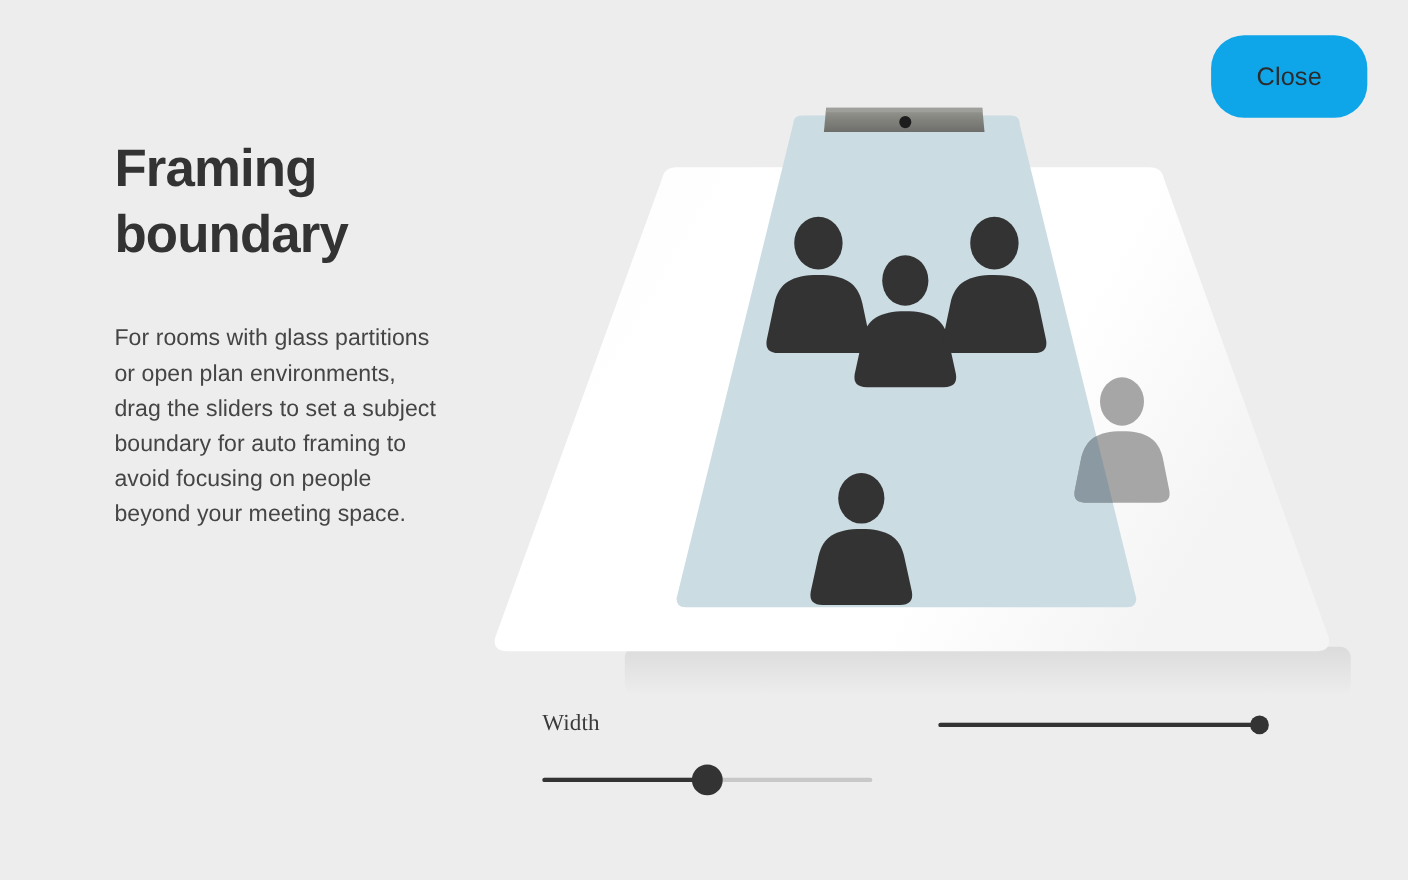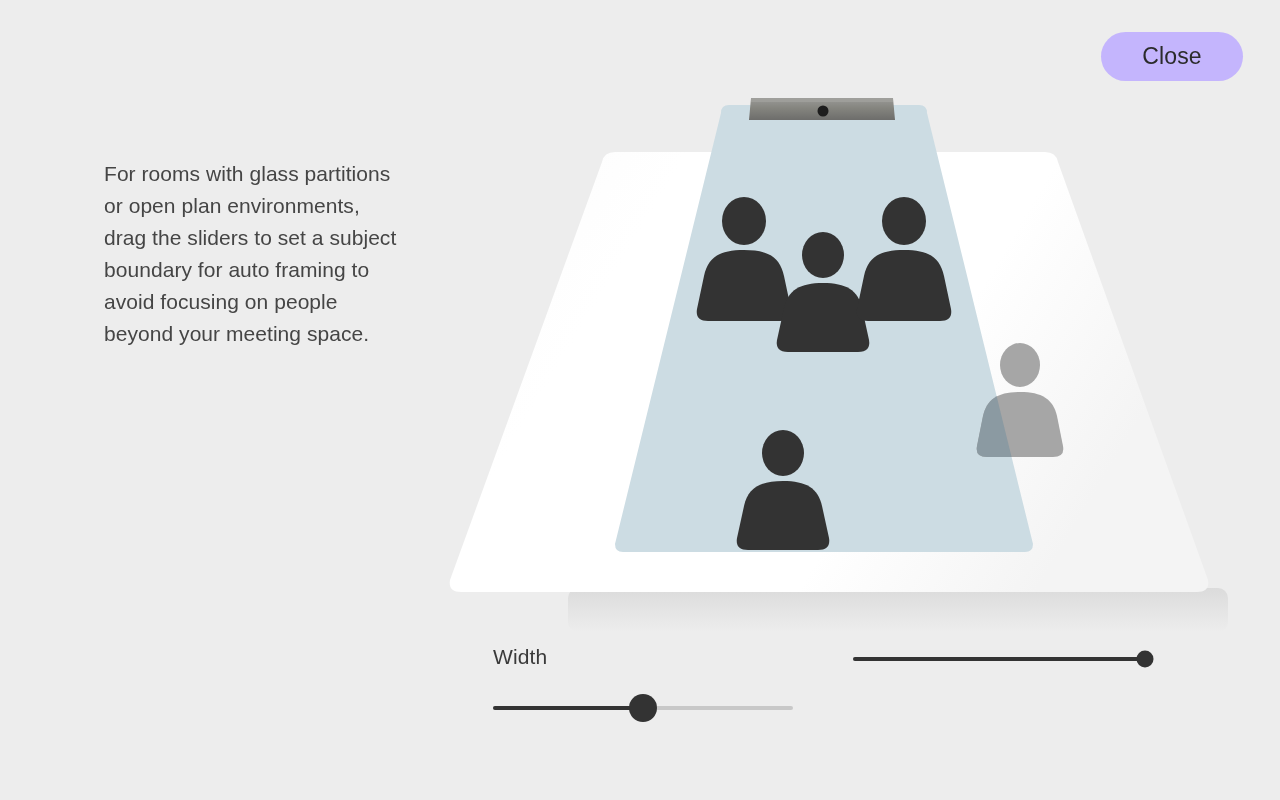--- a/index.html
+++ b/index.html
@@ -17,23 +17,23 @@
     color: #333333;
     -webkit-font-smoothing: antialiased;
   }
 
   
   .close-button {
     position: absolute;
     left: 1101px;
     top: 32px;
     width: 142px;
-    height: 49px;
+    height: 75px;
     border-radius: 30px;
-    background: #c4b5fd;
+    background: #0ea5e9;
     border: none;
     font-family: "Liberation Sans", sans-serif;
     font-size: 23px;
     color: #2b2b2b;
     letter-spacing: 0.1px;
     cursor: pointer;
     display: flex;
     align-items: center;
     justify-content: center;
   }
@@ -49,21 +49,21 @@
   .page-title {
     font-size: 48px;
     line-height: 60px;
     font-weight: bold;
     color: #333333;
     letter-spacing: -0.8px;
     white-space: pre-line;
   }
 
   .page-description {
-    margin-top: 34px;
+    margin-top: 48px;
     font-size: 21px;
     line-height: 32px;
     color: #454545;
     letter-spacing: 0.05px;
   }
 
   
   .room-stage {
     position: absolute;
     left: 420px;
@@ -77,21 +77,21 @@
     width: 820px;
     height: 560px;
     overflow: visible;
   }
 
   
   .slider-group {
     position: absolute;
     top: 645px;
   }
-  .slider-group.width-group  { left: 493px; width: 300px; }
+  .slider-group.width-group  { left: 493px; width: 300px; font-family: Liberation Serif, serif; }
   .slider-group.depth-group  { left: 853px; width: 292px; }
 
   .slider-label {
     font-size: 21px;
     color: #3a3a3a;
     letter-spacing: 0.1px;
     margin-bottom: 25px;
     display: block;
   }
 
@@ -135,20 +135,22 @@
 
   .depth-group .slider-fill  { width: 100%; }
   .depth-group .slider-thumb { left: 100%; width: 17px; height: 17px; }
 </style>
 </head>
 <body>
 
 <button class="close-button">Close</button>
 
 <div class="text-panel">
+  <h1 class="page-title">Framing
+boundary</h1>
   <p class="page-description">For rooms with glass partitions or open plan environments, drag the sliders to set a subject boundary for auto framing to avoid focusing on people beyond your meeting space.</p>
 </div>
 
 <div class="room-stage">
   <svg viewBox="0 0 820 560" xmlns="http://www.w3.org/2000/svg">
     <defs>
       <linearGradient id="roomGrad" x1="0" y1="0" x2="1" y2="0.35">
         <stop offset="0%" stop-color="#fbfbfb"></stop>
         <stop offset="28%" stop-color="#ffffff"></stop>
         <stop offset="72%" stop-color="#ffffff"></stop>

